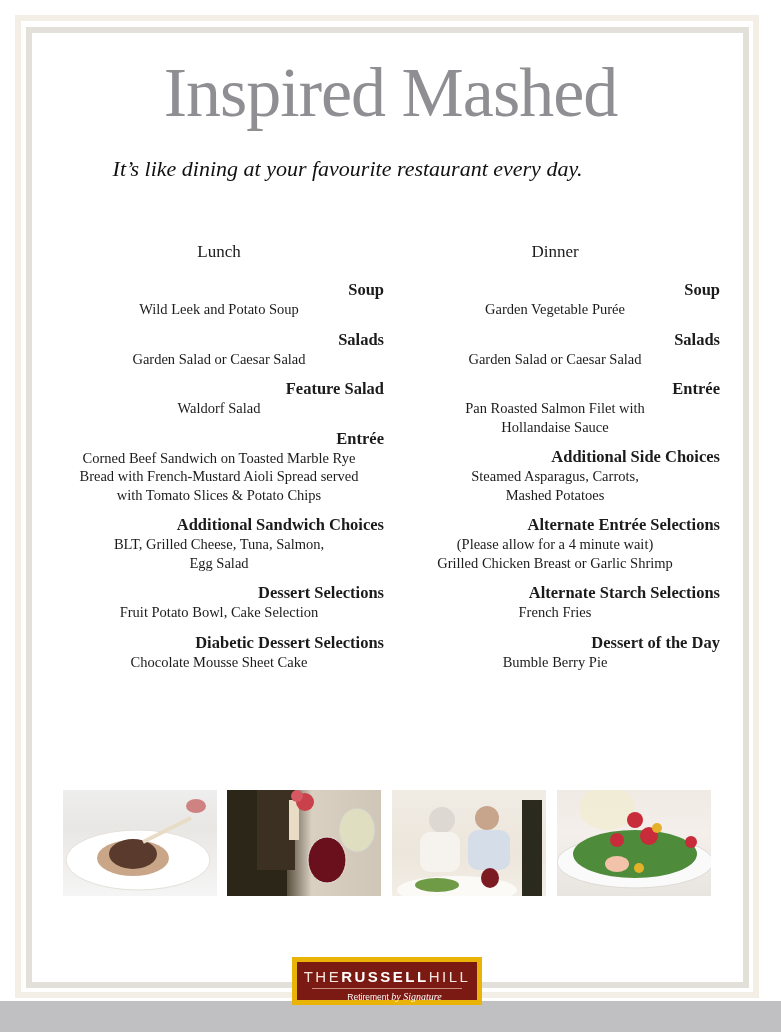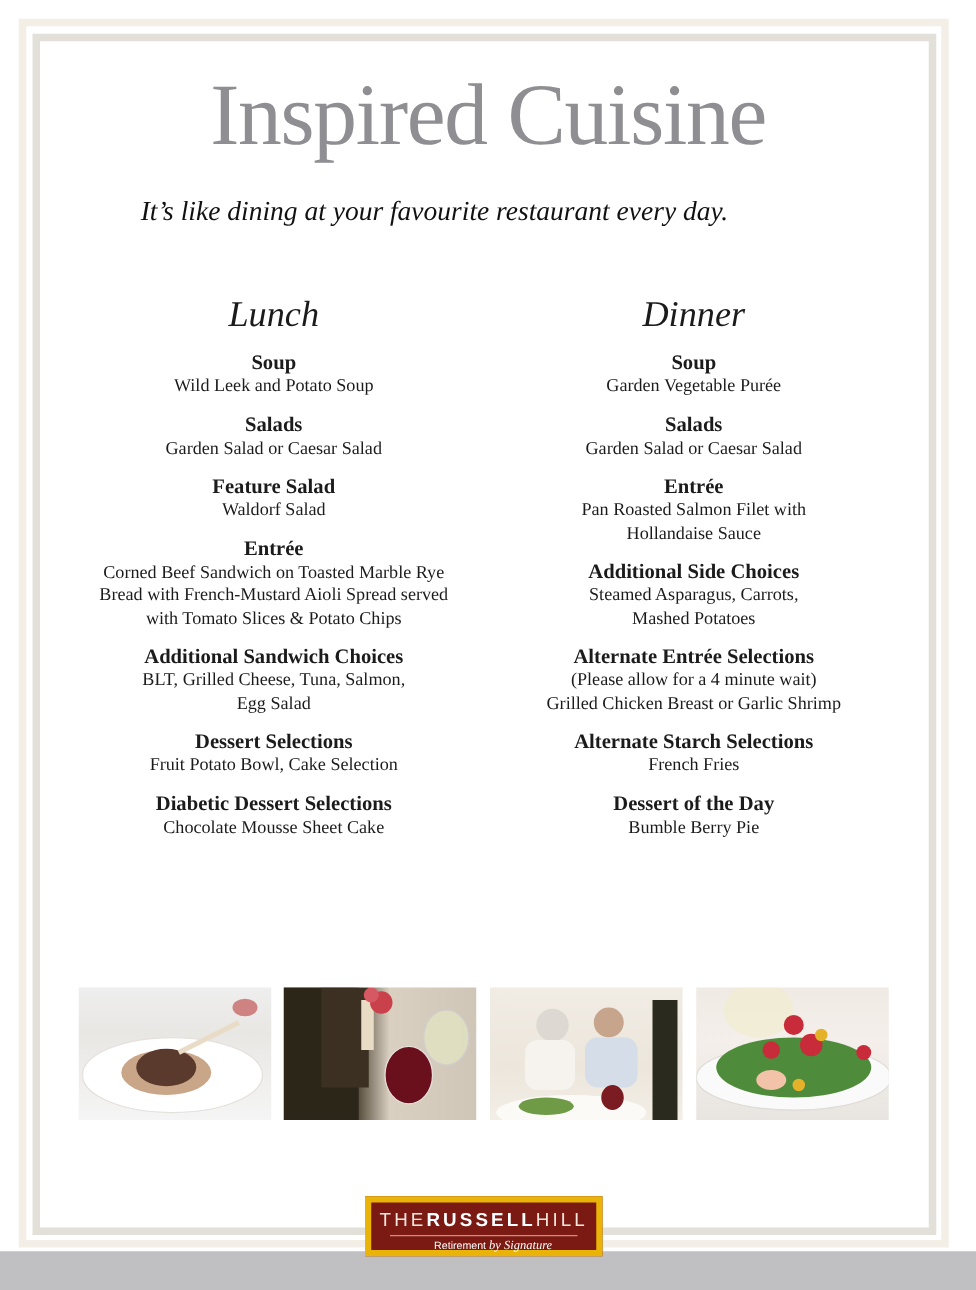--- a/index.html
+++ b/index.html
@@ -10,23 +10,23 @@
   .inner-frame { position:absolute; left:26px; top:27px; width:723px; height:961px;
                  box-sizing:border-box; border:6px solid #e3e0da; }
   .bottom-strip { position:absolute; left:0; top:1001px; width:781px; height:31px; background:#c0c0c2; }
   .title { position:absolute; left:0; top:58px; width:781px; text-align:center;
            font-size:70px; color:#8f8f93; letter-spacing:-1px; line-height:1; }
   .subtitle { position:absolute; left:0; top:156px; width:695px; text-align:center;
               font-size:22px; font-style:italic; color:#111; }
   .col { position:absolute; top:236px; width:330px; text-align:center; }
   .col.lunch { left:54px; }
   .col.dinner { left:390px; }
-  .meal-title { font-size:29px; font-style:italic; margin:0 0 12px 0; line-height:32px; }
+  .meal-title { font-size:17px; margin:0 0 12px 0; line-height:32px; }
   .section { margin-bottom:11px; }
-  .section .h { font-weight:bold; font-size:16.5px; line-height:20px; }
+  .section .h { font-weight:bold; font-size:16.5px; line-height:20px;text-align:right; }
   .section .t { font-size:14.5px; line-height:18.5px; }
   .photos { position:absolute; top:790px; left:63px; width:650px; height:106px; }
   .photo { position:absolute; top:0; width:154px; height:106px; overflow:hidden; }
   .p1 { left:0; background:linear-gradient(180deg,#eeeeee 0%,#e9e7e4 35%,#f5f5f5 100%); }
   .p2 { left:164px; background:linear-gradient(90deg,#2a2418 0%,#3a3120 35%,#d9d0c2 55%,#cfc6b8 100%); }
   .p3 { left:329px; background:linear-gradient(180deg,#f1ece4 0%,#ece6dc 60%,#f3eee6 100%); }
   .p4 { left:494px; background:linear-gradient(180deg,#efeae4 0%,#f4efea 40%,#e8e5e0 100%); }
   .logo { position:absolute; left:292px; top:957px; width:190px; height:48px; background:#7b1a12;
           border:5px solid #eab308; box-sizing:border-box; text-align:center; color:#f4e6df; }
   .logo .name { font-family:"Liberation Sans","DejaVu Sans",sans-serif; font-size:15px; letter-spacing:2.5px;
@@ -35,21 +35,21 @@
   .logo .rule { width:150px; height:1px; background:#c98f80; margin:3px auto 2px auto; }
   .logo .tag { font-family:"Liberation Sans","DejaVu Sans",sans-serif; font-size:8.5px; color:#ffffff;padding-left:15px; }
   .logo .tag i { font-family:"Liberation Serif",serif; font-size:10px; }
 </style>
 </head>
 <body>
 
 <div class="outer-frame"></div>
 <div class="inner-frame"></div>
 
-<div class="title">Inspired Cuisine</div>
+<div class="title">Inspired Mashed</div>
 <div class="subtitle">It’s like dining at your favourite restaurant every day.</div>
 
 <div class="col lunch">
   <div class="meal-title">Lunch</div>
   <div id="lunch-sections">
       <div class="section">
         <div class="h">Soup</div>
         <div class="t">Wild Leek and Potato Soup</div>
       </div>
       <div class="section">

